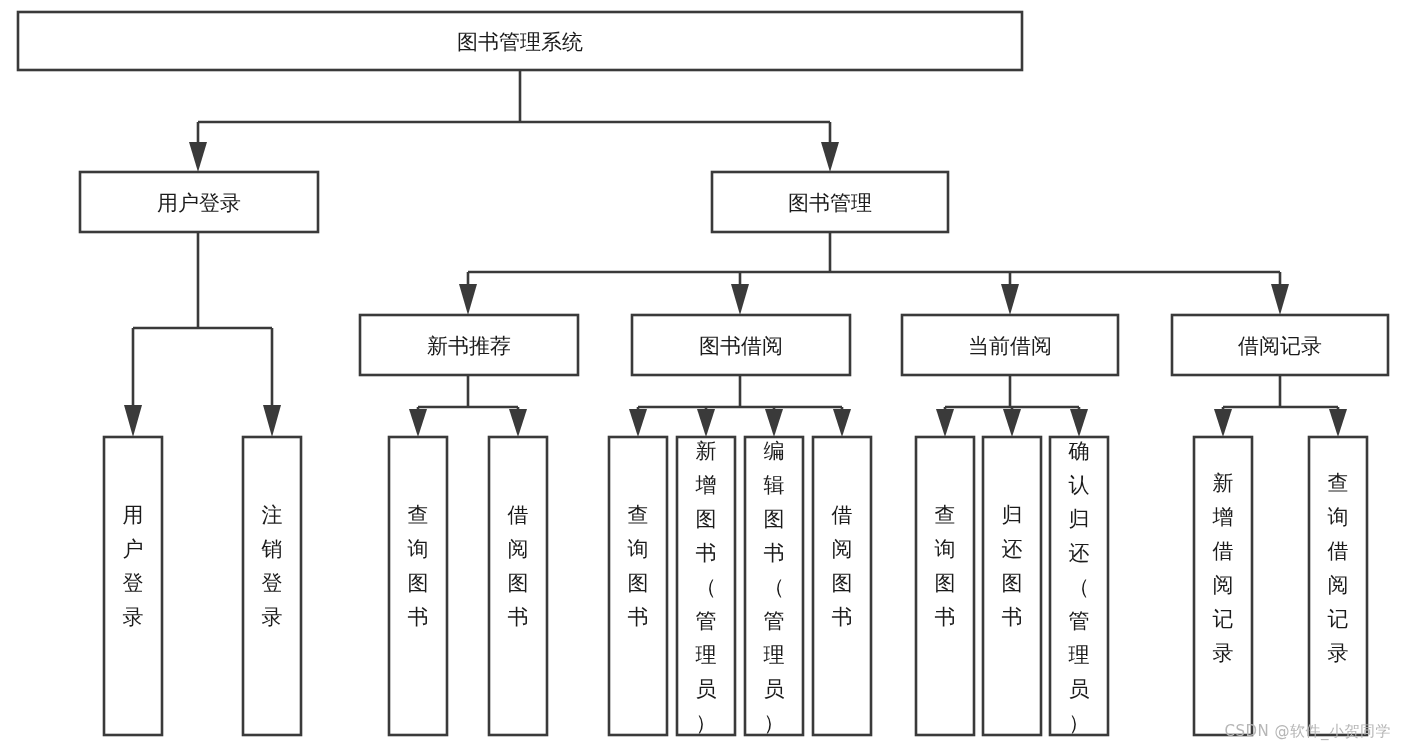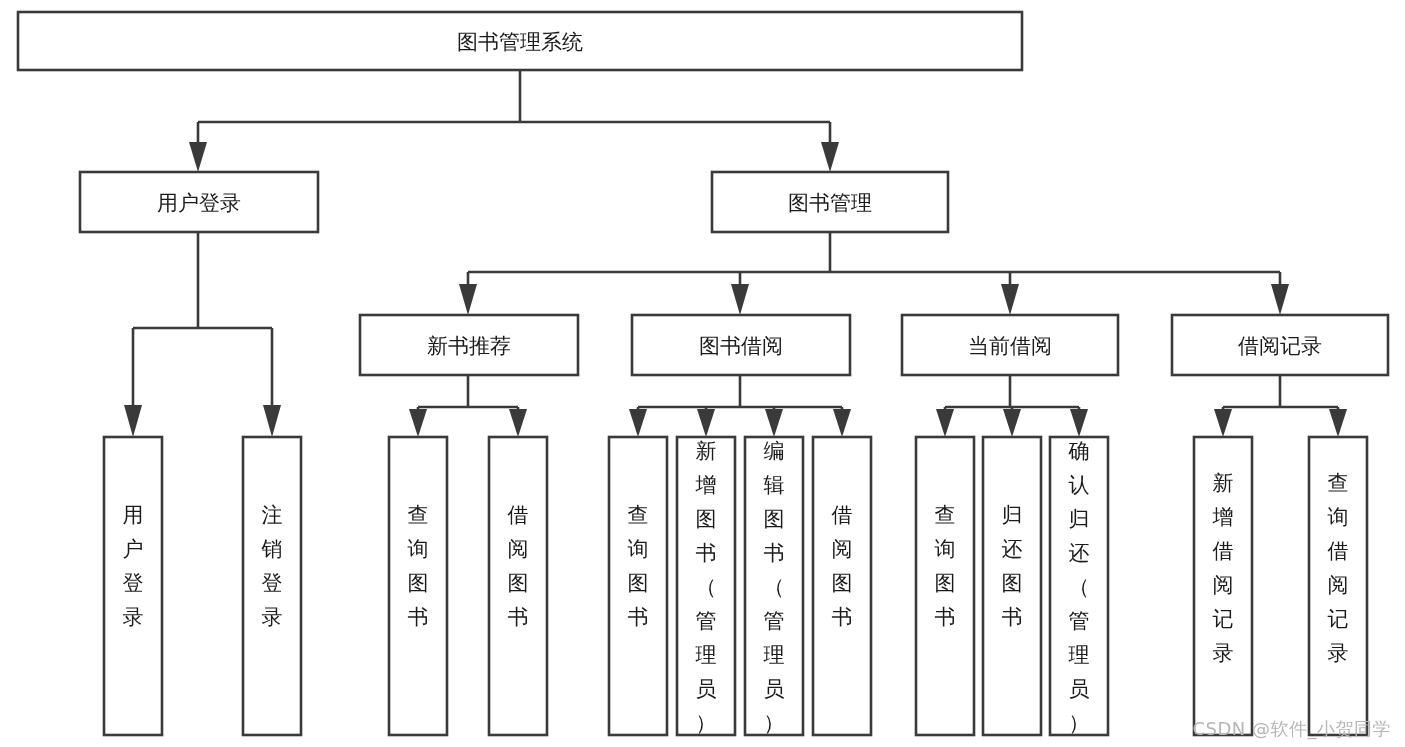--- a/index.html
+++ b/index.html
@@ -45,21 +45,21 @@
     font-family: "DejaVu Sans", "Liberation Sans", sans-serif;
     fill: #1b1b1b;
     font-size: 21px;
     text-anchor: middle;
   }
   .watermark {
     position: absolute;
     right: 14px;
     bottom: 6px;
     font-family: "DejaVu Sans", "Liberation Sans", sans-serif;
-    font-size: 18px;
+    font-size: 15px;
     color: #b6b6b6;
     letter-spacing: 0.5px;
     white-space: nowrap;
     pointer-events: none;
   }
 </style>
 </head>
 <body>
 
 <svg id="diagram" viewBox="0 0 1405 747" xmlns="http://www.w3.org/2000/svg">

